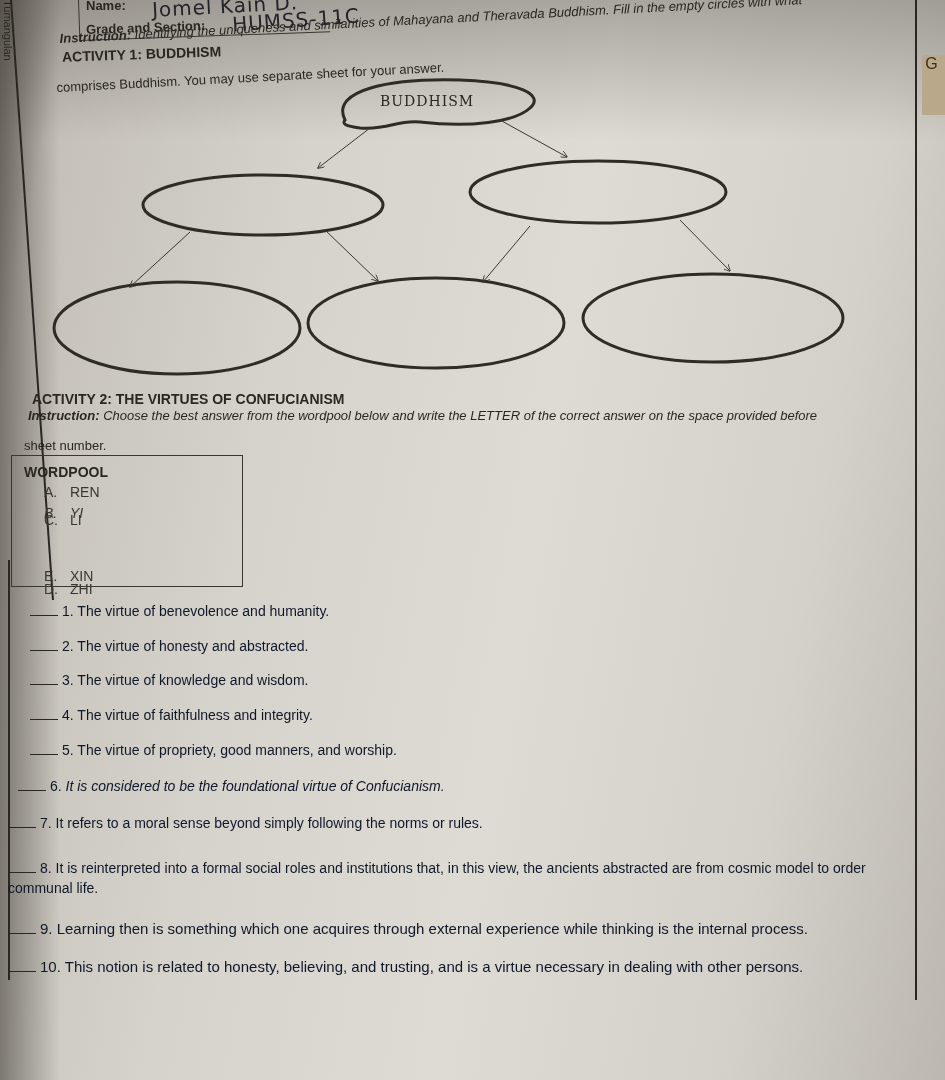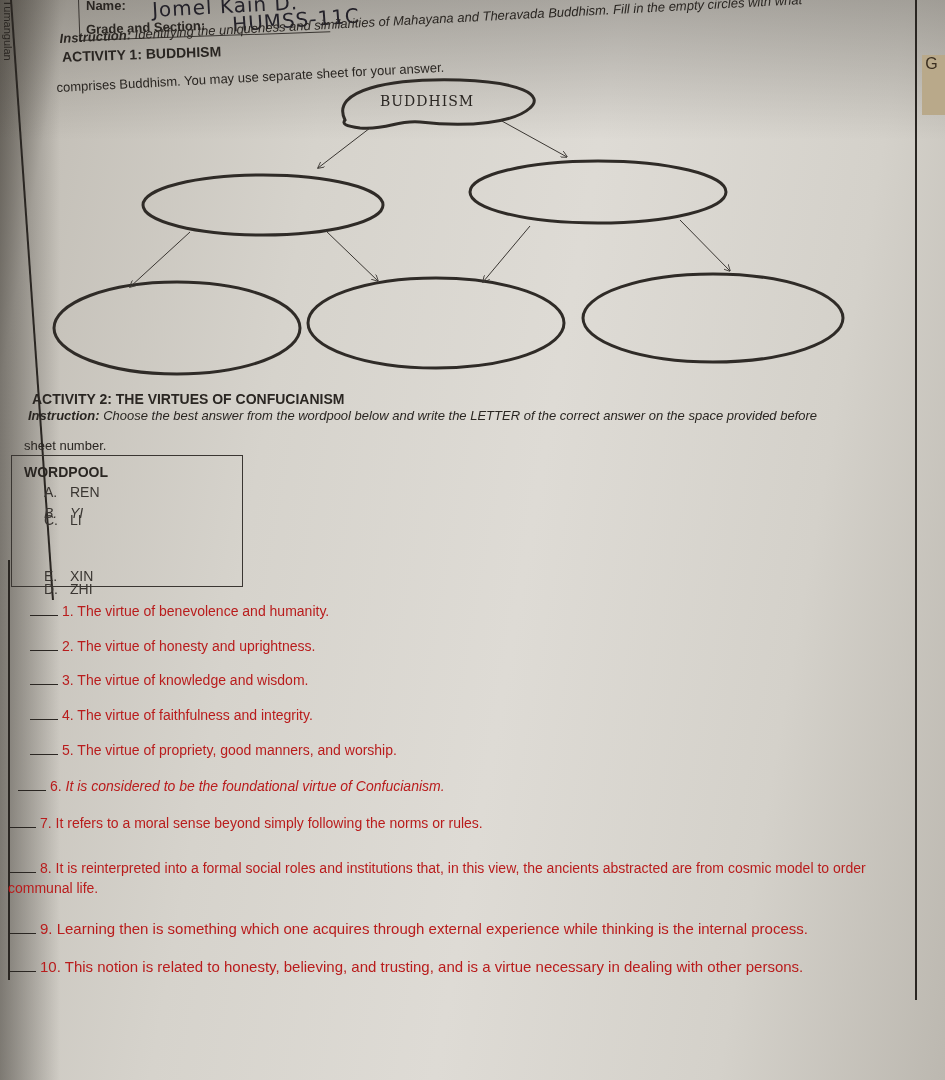--- a/index.html
+++ b/index.html
@@ -28,21 +28,21 @@
   .instr i { font-style:italic; }
   .instr b { font-weight:bold; font-style:italic; }
 
   .diagram { position:absolute; left:0; top:70px; width:945px; height:320px; }
 
   .wordpool { position:absolute; left:11px; top:455px; width:230px; height:130px; border:1.5px solid #3a3632; }
   .wp-title { position:absolute; left:12px; top:8px; font-size:14px; font-weight:bold; color:#2a2622; }
   .wp-item { position:absolute; left:32px; font-size:14px; color:#3a3632; }
   .wp-item .letter { display:inline-block; width:26px; }
 
-  .q { position:absolute; font-size:14px; color:#b91c1c; white-space:nowrap; }
+  .q { position:absolute; font-size:14px; color:#0f172a; white-space:nowrap; }
   .q .blank { display:inline-block; width:28px; border-bottom:1px solid #2a2622; margin-right:4px; }
   .q.italic .text { font-style:italic; }
   .q2 { white-space:normal; width:880px; line-height:20px; }
 </style>
 </head>
 <body>
 
 <div class="shade-left"></div>
 <div class="shade-top"></div>
 <div class="margin-left"></div>
@@ -102,21 +102,21 @@
   <div class="wp-item" style="top:49px;font-style:italic;"><span class="letter">B.</span><span>YI</span></div>
   <div class="wp-item" style="top:56px;"><span class="letter">C.</span><span>LI</span></div>
   <div class="wp-item" style="top:88px;margin-top:37px;"><span class="letter">D.</span><span>ZHI</span></div>
   <div class="wp-item" style="top:112px;"><span class="letter">E.</span><span>XIN</span></div>
 </div>
 
 <div class="q" style="left:30px; top:603px;">
   <span class="blank"></span><span>1.</span> <span class="text">The virtue of benevolence and humanity.</span>
 </div>
 <div class="q" style="left:30px; top:638px;">
-  <span class="blank"></span><span>2.</span> <span class="text">The virtue of honesty and uprightness.</span>
+  <span class="blank"></span><span>2.</span> <span class="text">The virtue of honesty and abstracted.</span>
 </div>
 <div class="q" style="left:30px; top:672px;">
   <span class="blank"></span><span>3.</span> <span class="text">The virtue of knowledge and wisdom.</span>
 </div>
 <div class="q" style="left:30px; top:707px;">
   <span class="blank"></span><span>4.</span> <span class="text">The virtue of faithfulness and integrity.</span>
 </div>
 <div class="q" style="left:30px; top:742px;">
   <span class="blank"></span><span>5.</span> <span class="text">The virtue of propriety, good manners, and worship.</span>
 </div>

